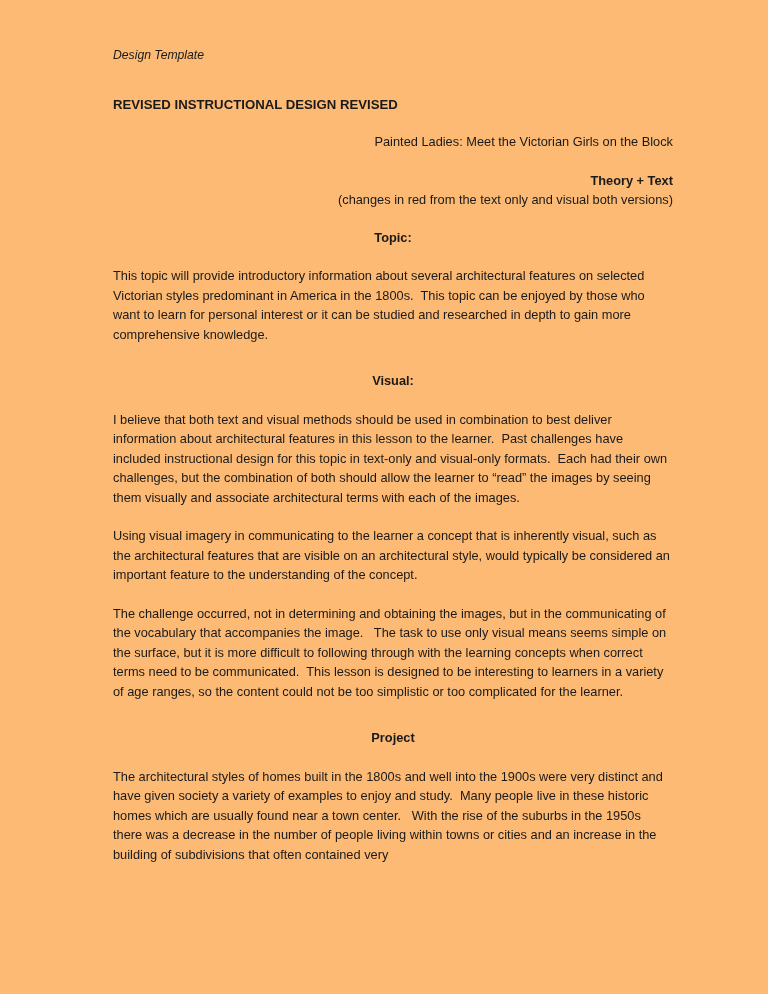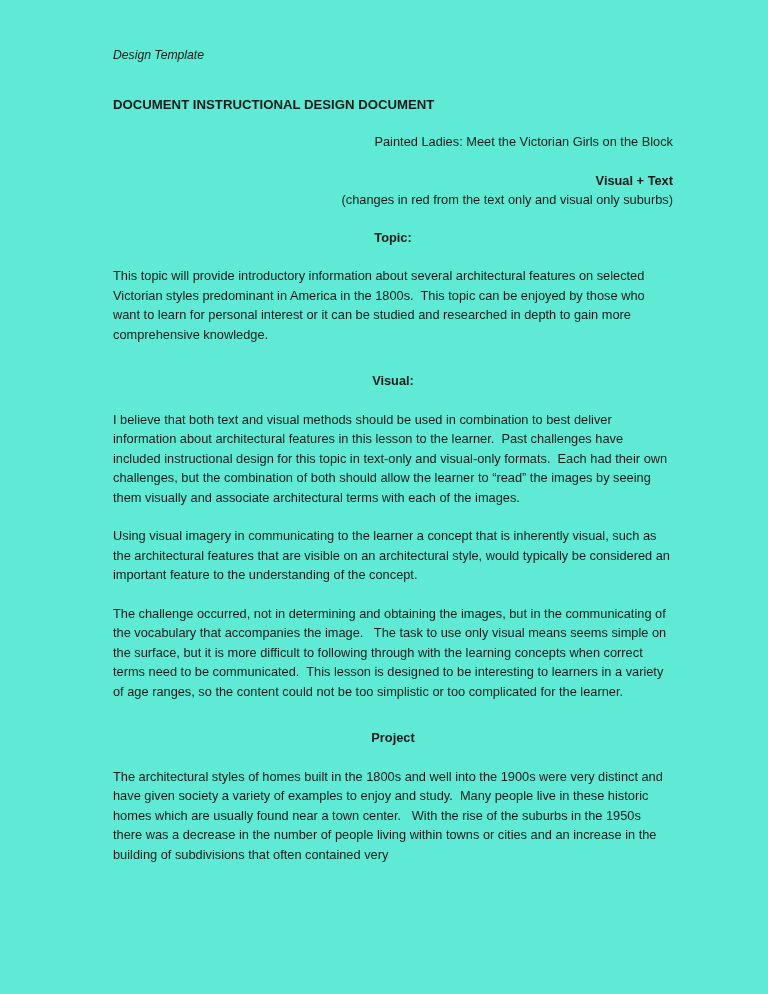--- a/index.html
+++ b/index.html
@@ -4,21 +4,21 @@
 <style>
   * { margin: 0; padding: 0; box-sizing: border-box; }
   html, body {
     background: #ffffff;
     font-family: "Liberation Sans", "DejaVu Sans", sans-serif;
     color: #1a1a1a;
   }
   .page {
     width: 768px;
     height: 994px;
-    background: #5eead4;
+    background: #fdba74;
     margin: 0 auto;
     padding: 46px 96px 40px 113px;
     overflow: hidden;
   }
   .doc {
     width: 560px;
     font-size: 12.8px;
     line-height: 19.5px;
   }
   .doc-header-italic {
@@ -59,28 +59,28 @@
   }
 </style>
 </head>
 <body>
 
 <div class="page">
   <div class="doc">
 
     <div class="doc-header-italic">Design Template</div>
 
-    <div class="doc-title">DOCUMENT INSTRUCTIONAL DESIGN DOCUMENT</div>
+    <div class="doc-title">REVISED INSTRUCTIONAL DESIGN REVISED</div>
 
 
     <div class="doc-centered-title centered">Painted Ladies:  Meet the Victorian Girls on the Block</div>
 
-    <div class="doc-visual-heading centered">Visual + Text</div>
+    <div class="doc-visual-heading centered">Theory + Text</div>
 
-    <div class="doc-visual-note centered">(changes in red from the text only and visual only suburbs)</div>
+    <div class="doc-visual-note centered">(changes in red from the text only and visual both versions)</div>
 
     <div class="section-heading first">Topic:</div>
     <p class="body-para">This topic will provide introductory information about several architectural features on selected Victorian styles predominant in America in the 1800s.  This topic can be enjoyed by those who want to learn for personal interest or it can be studied and researched in depth to gain more comprehensive knowledge.</p>
 
     <div class="section-heading">Visual:</div>
     <p class="body-para">I believe that both text and visual methods should be used in combination to best deliver information about architectural features in this lesson to the learner.  Past challenges have included instructional design for this topic in text-only and visual-only formats.  Each had their own challenges, but the combination of both should allow the learner to “read” the images by seeing them visually and associate architectural terms with each of the images.</p>
     <p class="body-para">Using visual imagery in communicating to the learner a concept that is inherently visual, such as the architectural features that are visible on an architectural style, would typically be considered an important feature to the understanding of the concept.</p>
     <p class="body-para">The challenge occurred, not in determining and obtaining the images, but in the communicating of the vocabulary that accompanies the image.   The task to use only visual means seems simple on the surface, but it is more difficult to following through with the learning concepts when correct terms need to be communicated.  This lesson is designed to be interesting to learners in a variety of age ranges, so the content could not be too simplistic or too complicated for the learner.</p>
 
     <div class="section-heading">Project</div>

